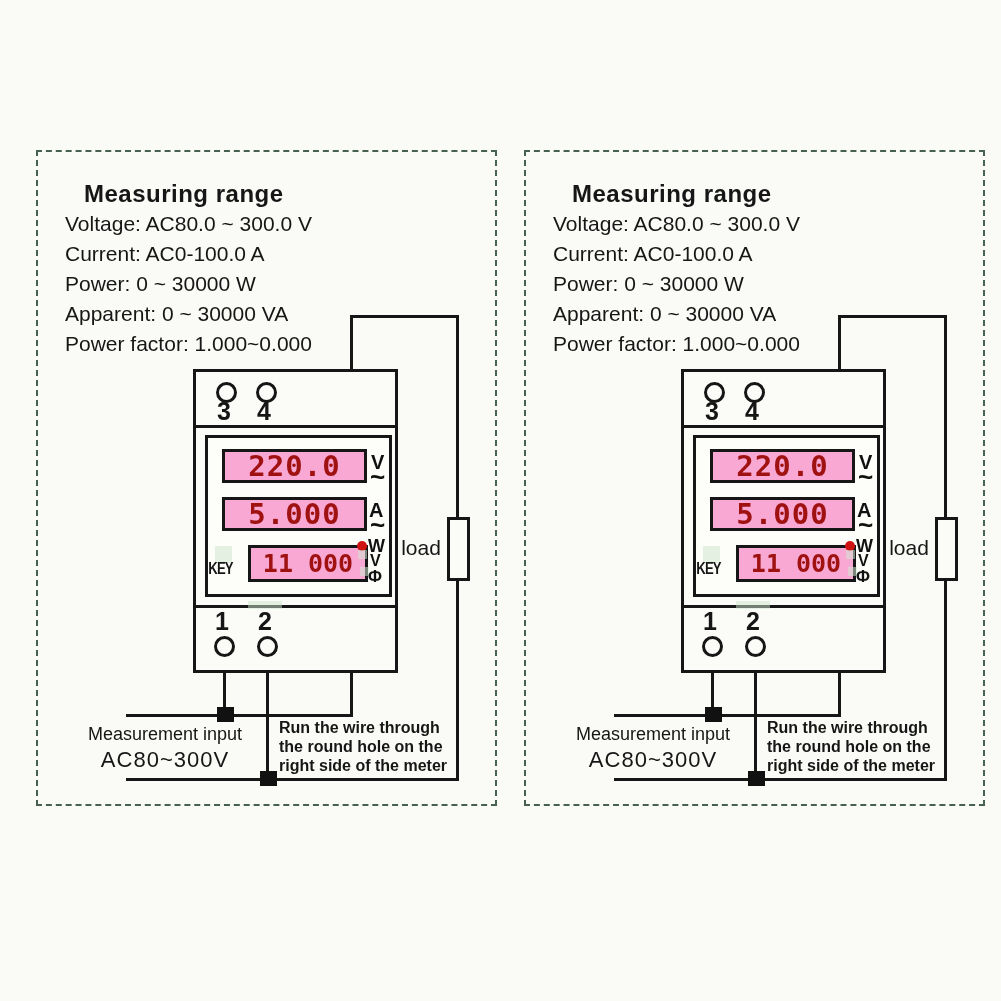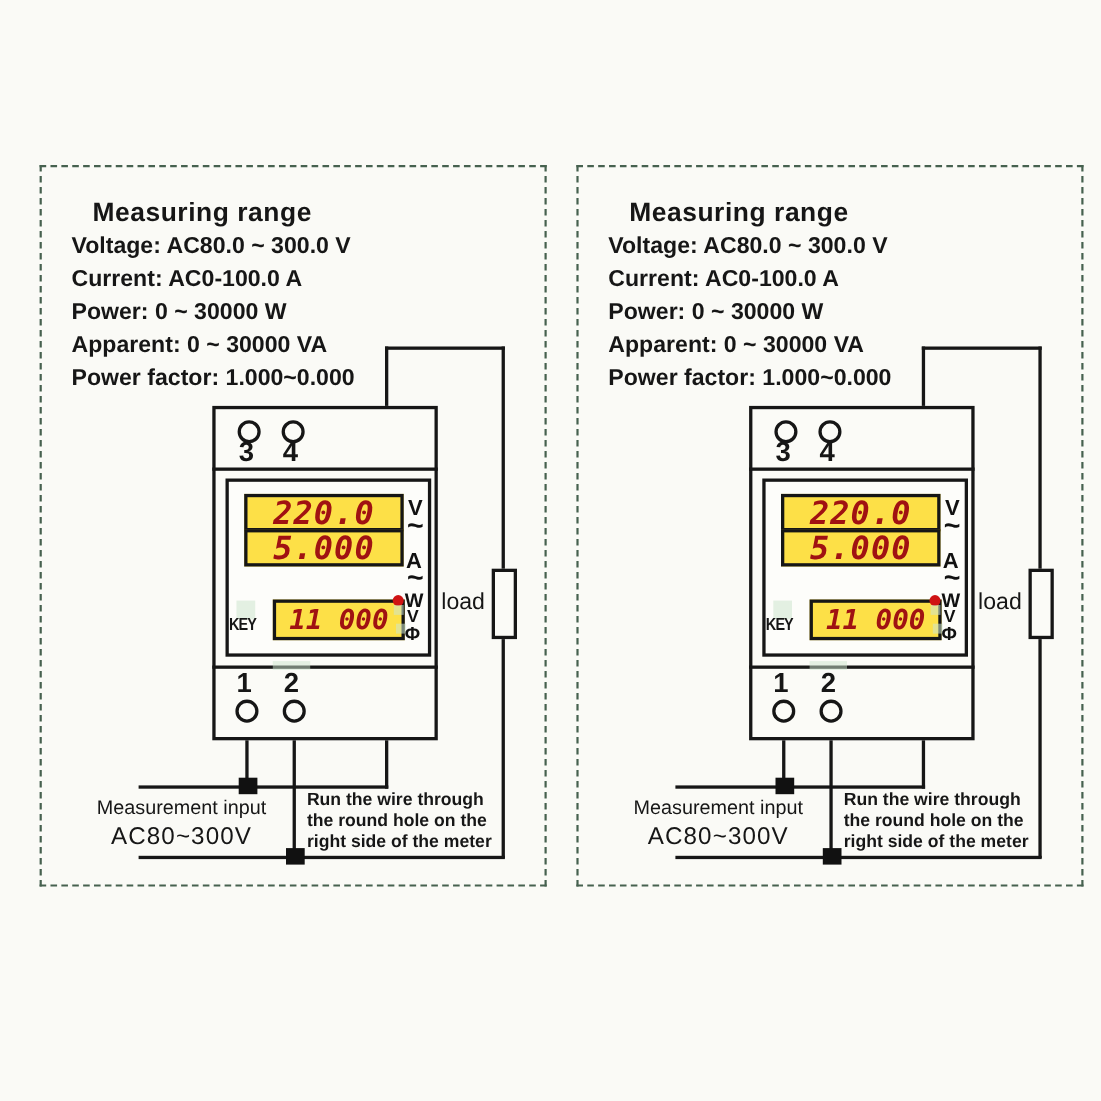--- a/index.html
+++ b/index.html
@@ -23,21 +23,21 @@
 
   .abs{position:absolute;}
 
   
   .title{
     left:46px;top:16px;
     font-size:24px;font-weight:bold;letter-spacing:.5px;margin-top:12px;
   }
   .specs{left:27px;top:57px;width:330px;}
   .spec-line{
-    font-size:21px;font-weight:bold;line-height:30px;white-space:nowrap;
+    font-size:21px;font-weight:normal;line-height:30px;white-space:nowrap;
   }
 
   
   .wire{background:#161616;}
   .w-through-top{left:312px;top:163px;width:3px;height:57px;}
   .w-top-h{left:312px;top:163px;width:109px;height:3px;}
   .w-load-up{left:418px;top:163px;width:3px;height:204px;}
   .w-load-down{left:418px;top:425px;width:3px;height:203px;}
   .w-through-bot{left:312px;top:517px;width:3px;height:48px;}
   .w-t1{left:185px;top:517px;width:3px;height:48px;}
@@ -81,25 +81,25 @@
   .tl3{left:175px;top:247px;}
   .tl4{left:215px;top:247px;}
   .tl1{left:173px;top:457px;}
   .tl2{left:216px;top:457px;}
 
   .bezel{
     left:167px;top:283px;width:181px;height:156px;
     border:3px solid #161616;background:#fdfdfa;
   }
   .seg-box{
-    position:absolute;border:3px solid #161616;background:#fde047;
-    display:flex;align-items:center;justify-content:center;font-style:italic;
+    position:absolute;border:3px solid #161616;background:#f9a8d4;
+    display:flex;align-items:center;justify-content:center;
   }
   .seg-box.r1{left:14px;top:11px;width:139px;height:28px;}
-  .seg-box.r2{left:14px;top:43px;width:139px;height:28px;}
+  .seg-box.r2{left:14px;top:59px;width:139px;height:28px;}
   .seg-box.r3{left:40px;top:107px;width:114px;height:31px;}
   .seg{
     font-family:"DejaVu Sans Mono", monospace;
     font-weight:bold;color:#a01212;
     font-size:29px;letter-spacing:1px;white-space:pre;
   }
   .seg.small{font-size:25px;letter-spacing:0;}
   .unit{
     position:absolute;font-weight:bold;color:#111;line-height:1;
   }

